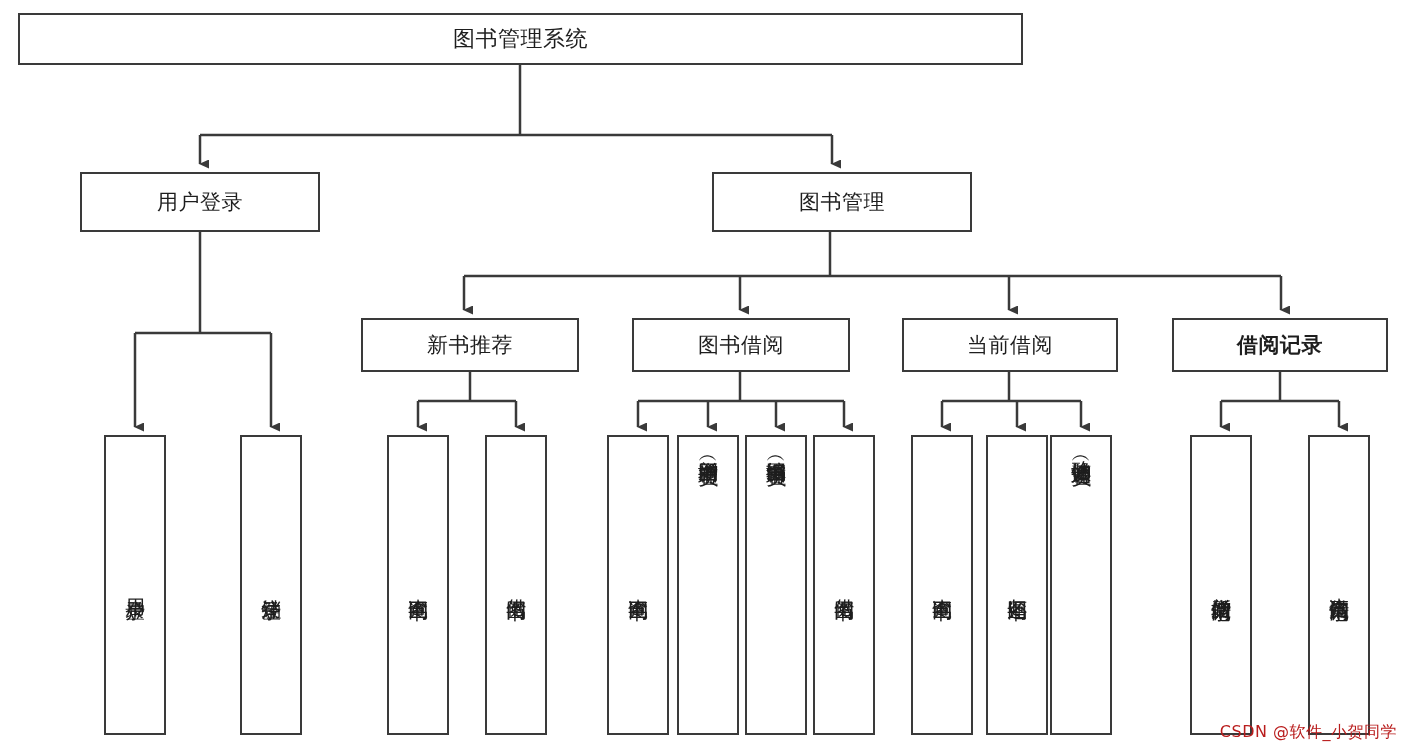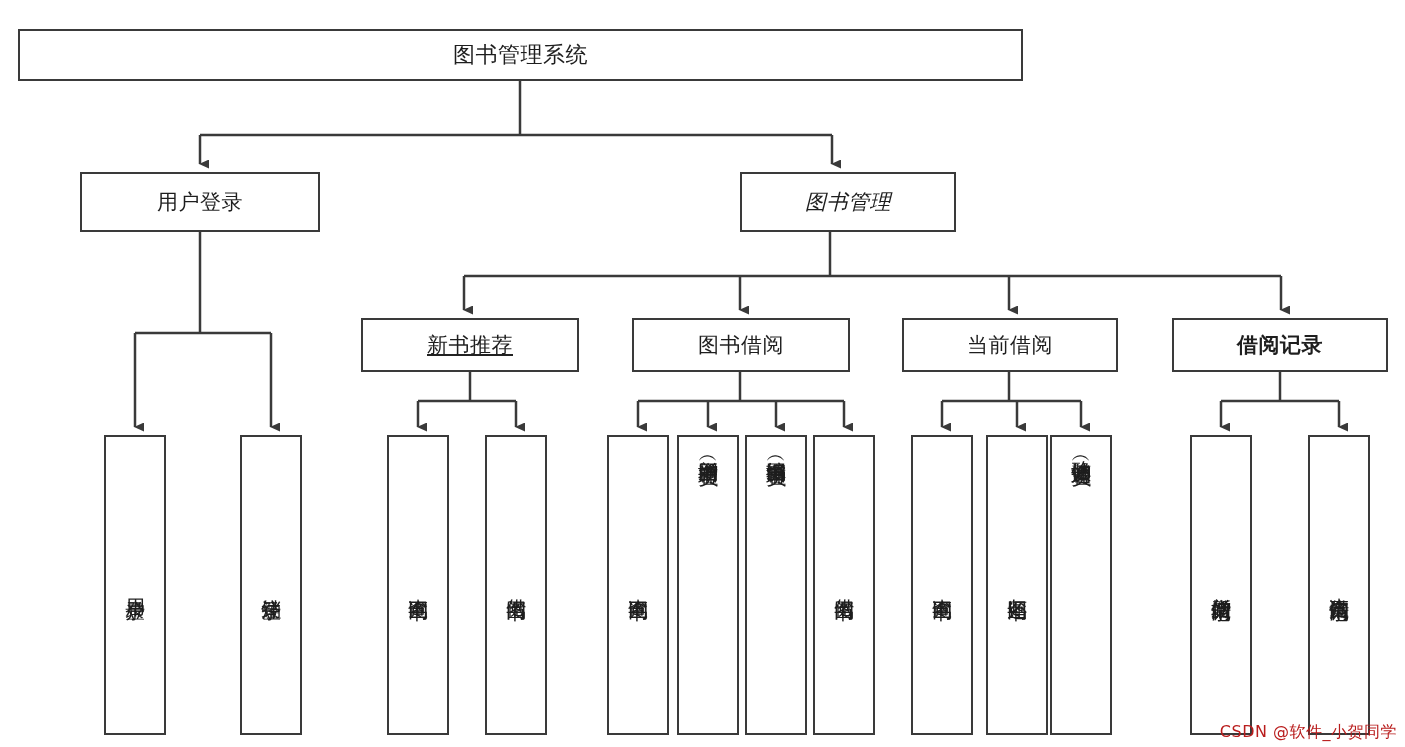--- a/index.html
+++ b/index.html
@@ -121,32 +121,32 @@
       <path d="M 1017 401 L 1017 427" marker-end="url(#arrowhead)"></path>
       <path d="M 1081 401 L 1081 427" marker-end="url(#arrowhead)"></path>
 
       <path d="M 1280 372 L 1280 401"></path>
       <path d="M 1221 401 L 1339 401"></path>
       <path d="M 1221 401 L 1221 427" marker-end="url(#arrowhead)"></path>
       <path d="M 1339 401 L 1339 427" marker-end="url(#arrowhead)"></path>
     </g>
   </svg>
 
-  <div class="node level-1" style="left:18px; top:29px; width:1005px; height:52px;">
+  <div class="node level-1" style="left:18px; top:13px; width:1005px; height:52px;">
     <span class="label">图书管理系统</span>
   </div>
 
   <div class="node level-2" style="left:80px; top:172px; width:240px; height:60px;">
     <span class="label">用户登录</span>
   </div>
-  <div class="node level-2" style="left:740px; top:172px; width:216px; height:60px;font-style:italic;">
+  <div class="node level-2" style="left:712px; top:172px; width:260px; height:60px;">
     <span class="label">图书管理</span>
   </div>
 
-  <div class="node level-3" style="left:361px; top:318px; width:218px; height:54px;text-decoration:underline;">
+  <div class="node level-3" style="left:361px; top:318px; width:218px; height:54px;">
     <span class="label">新书推荐</span>
   </div>
   <div class="node level-3" style="left:632px; top:318px; width:218px; height:54px;">
     <span class="label">图书借阅</span>
   </div>
   <div class="node level-3" style="left:902px; top:318px; width:216px; height:54px;">
     <span class="label">当前借阅</span>
   </div>
   <div class="node level-3" style="left:1172px; top:318px; width:216px; height:54px;font-weight:bold;">
     <span class="label">借阅记录</span>

